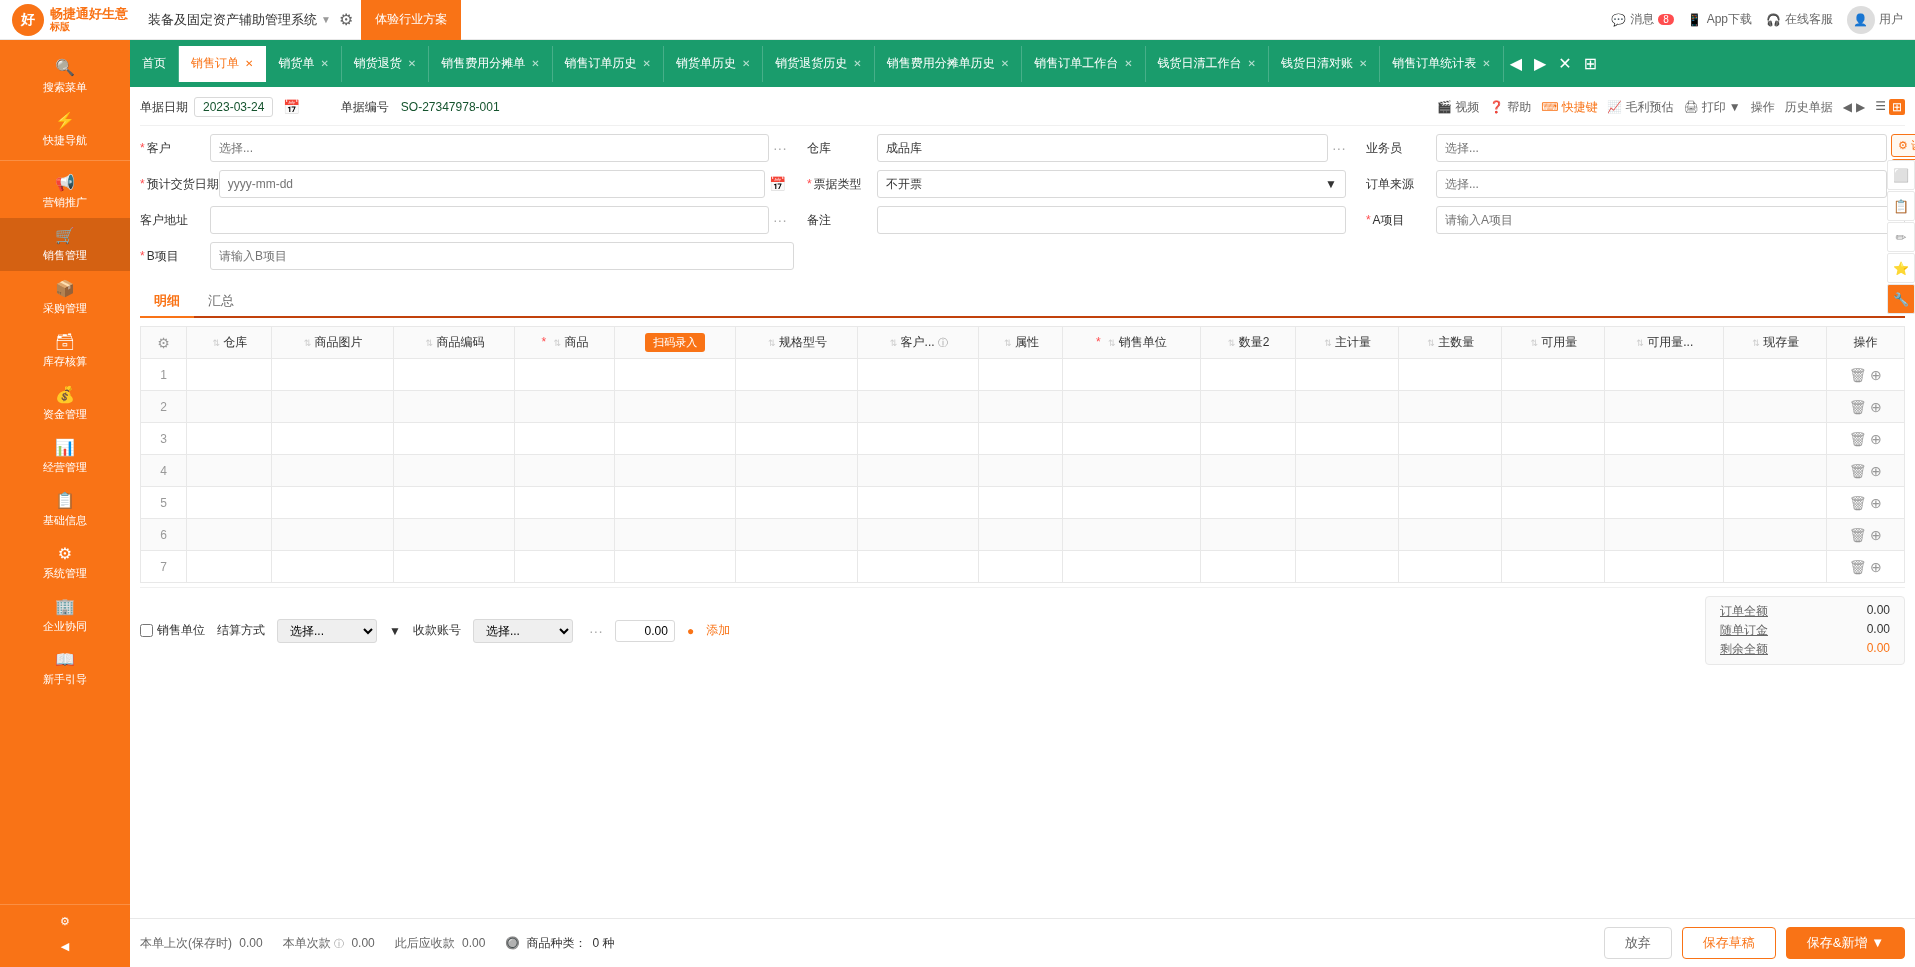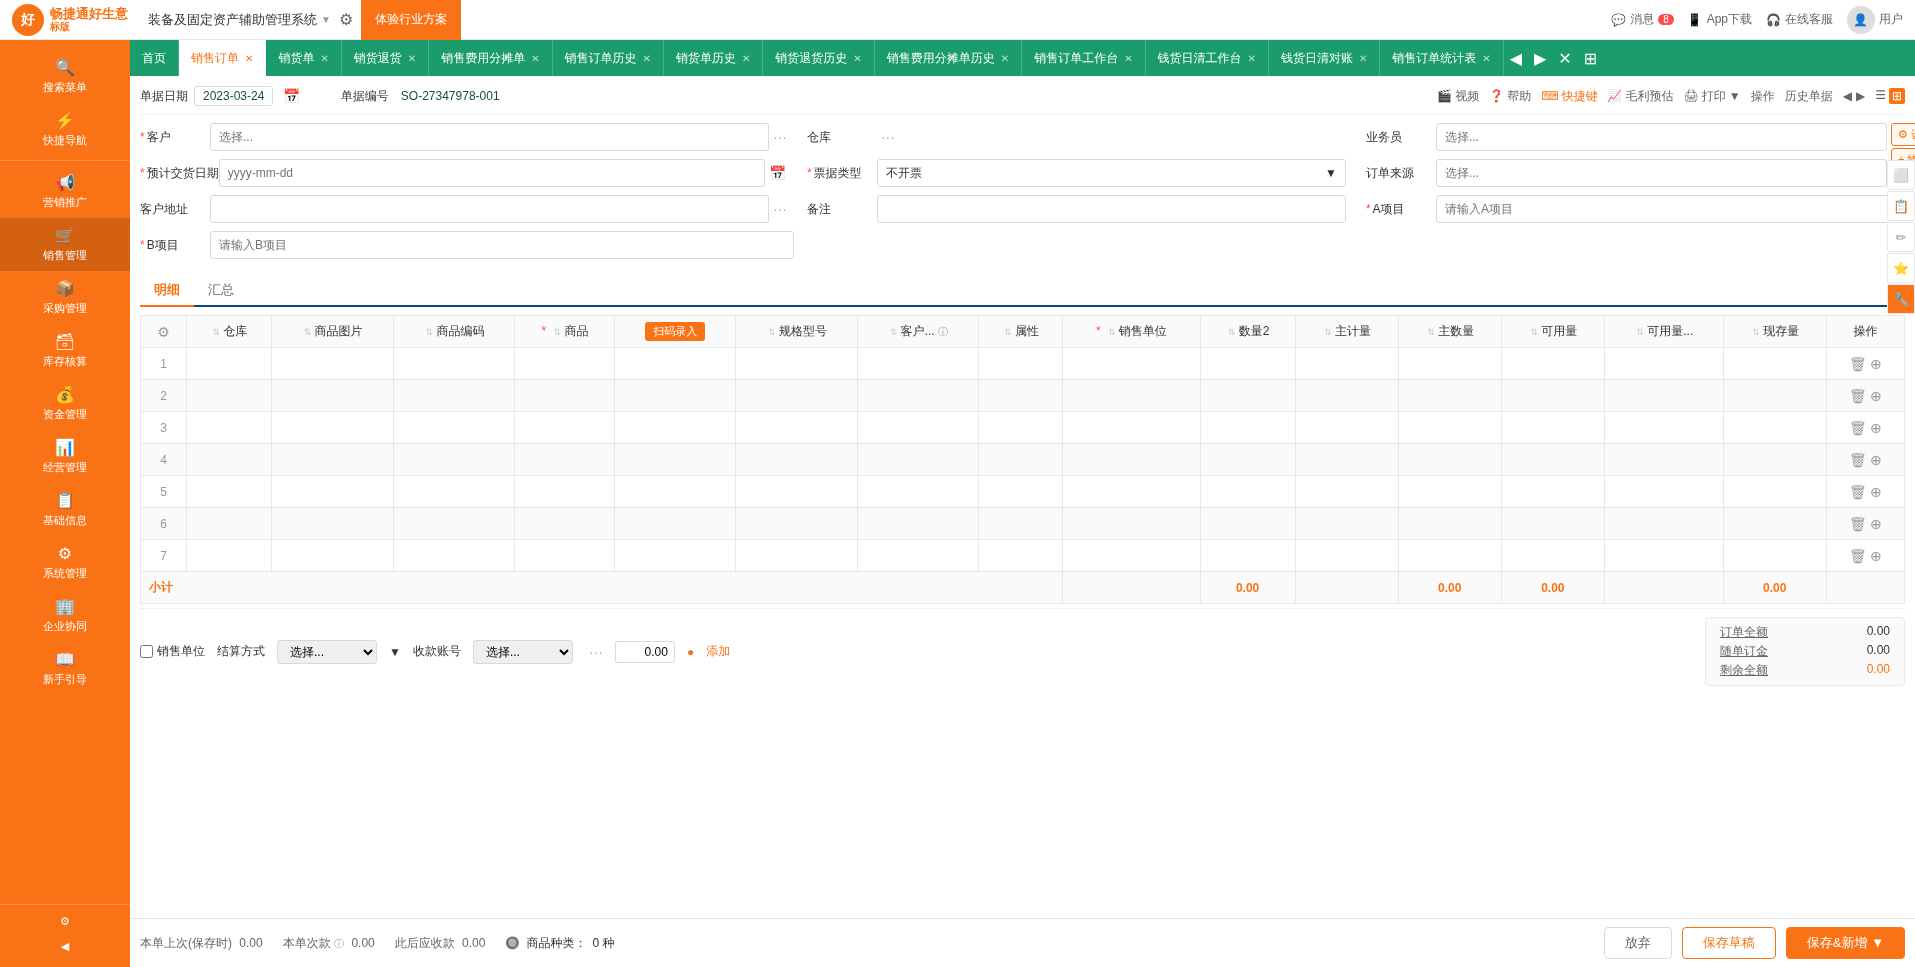--- a/index.html
+++ b/index.html
@@ -4,21 +4,21 @@
   <style>
     * { box-sizing: border-box; margin: 0; padding: 0; }
     body { font-family: 'Microsoft YaHei', Arial, sans-serif; font-size: 12px; background: #f0f2f5; color: #333; overflow: hidden; }
 
     
     .app-container { display: flex; flex-direction: column; height: 967px; width: 1915px; }
     .top-bar { height: 40px; background: #fff; display: flex; align-items: center; padding: 0 12px; border-bottom: 1px solid #e8e8e8; flex-shrink: 0; }
     .main-area { display: flex; flex: 1; overflow: hidden; }
     .sidebar { width: 130px; background: #f97316; flex-shrink: 0; display: flex; flex-direction: column; }
     .content-area { flex: 1; display: flex; flex-direction: column; overflow: hidden; }
-    .tab-bar { height: 36px; background: #1a9c6c; display: flex; align-items: center; flex-shrink: 0; overflow: hidden; }
+    .tab-bar { height: 47px; background: #1a9c6c; display: flex; align-items: center; flex-shrink: 0; overflow: hidden; }
     .page-content { flex: 1; background: #fff; overflow-y: auto; padding: 10px; }
 
     
     .top-bar-logo { display: flex; align-items: center; gap: 6px; margin-right: 20px; }
     .logo-icon { width: 32px; height: 32px; background: #f97316; border-radius: 50%; display: flex; align-items: center; justify-content: center; color: white; font-size: 14px; font-weight: bold; }
     .logo-text { font-size: 13px; color: #f97316; font-weight: bold; line-height: 1.2; }
     .top-bar-system { display: flex; align-items: center; gap: 4px; font-size: 13px; color: #333; cursor: pointer; }
     .top-bar-system .arrow { font-size: 10px; color: #999; }
     .top-bar-btn { background: #f97316; color: white; border: none; padding: 15px 14px; border-radius: 4px; font-size: 12px; cursor: pointer; margin-left: 8px; }
     .top-bar-gear { font-size: 16px; color: #666; cursor: pointer; margin-left: 8px; }
@@ -55,21 +55,21 @@
     .form-row { display: flex; align-items: center; gap: 0; margin-bottom: 8px; }
     .form-cell { flex: 1; display: flex; align-items: center; min-height: 28px; }
     .form-cell-label { color: #333; font-size: 12px; white-space: nowrap; min-width: 70px; }
     .form-cell-label.required::before { content: '*'; color: #ff4d4f; margin-right: 2px; }
     .form-input { flex: 1; border: 1px solid #d9d9d9; border-radius: 3px; padding: 3px 8px; font-size: 12px; color: #bbb; outline: none; height: 28px; }
     .form-select { flex: 1; border: 1px solid #d9d9d9; border-radius: 3px; padding: 3px 8px; font-size: 12px; color: #333; outline: none; height: 28px; background: white; cursor: pointer; display: flex; align-items: center; justify-content: space-between; }
     .ellipsis-btn { color: #aaa; cursor: pointer; font-size: 14px; margin-left: 4px; }
     .calendar-btn { color: #aaa; cursor: pointer; font-size: 14px; margin-left: 4px; }
 
     
-    .tab-switcher { display: flex; gap: 0; margin-bottom: 8px; border-bottom: 2px solid #0c4a6e; }
+    .tab-switcher { display: flex; gap: 0; margin-bottom: 8px; border-bottom: 2px solid #c2410c; }
     .tab-sw-item { padding: 6px 14px; cursor: pointer; font-size: 13px; color: #666; border-bottom: 2px solid transparent; margin-bottom: -2px; }
     .tab-sw-item.active { color: #f97316; border-bottom-color: #f97316; font-weight: bold; }
 
     .data-table { width: 100%; border-collapse: collapse; font-size: 12px; }
     .data-table th { background: #fafafa; border: 1px solid #e8e8e8; padding: 6px 8px; text-align: center; font-weight: normal; color: #333; white-space: nowrap; position: sticky; top: 0; }
     .data-table th.required::before { content: '*'; color: #ff4d4f; margin-right: 2px; }
     .data-table td { border: 1px solid #e8e8e8; padding: 4px 8px; text-align: center; color: #333; height: 32px; }
     .data-table tr:nth-child(even) td { background: #fafafa; }
     .th-sort { font-size: 9px; color: #ccc; margin-left: 2px; }
     .th-gear { font-size: 14px; color: #999; cursor: pointer; }
@@ -337,20 +337,23 @@
           <div style="flex: 1;">
 
             <div class="form-row">
               <div class="form-cell" style="flex: 1.2;">
                 <span class="form-cell-label required">客户</span>
                 <input type="text" class="form-input" style="color: rgb(187, 187, 187);" placeholder="选择...">
                 <span class="ellipsis-btn">···</span>
               </div>
               <div class="form-cell" style="flex: 1; margin-left: 20px;">
                 <span class="form-cell-label">仓库</span>
+                <div class="form-select">
+                  <span>成品库</span>
+                </div>
                 <span class="ellipsis-btn">···</span>
               </div>
               <div class="form-cell" style="flex: 1; margin-left: 20px; align-items: center;">
                 <span class="form-cell-label">业务员</span>
                 <input type="text" class="form-input" placeholder="选择..." style="">
                 <span class="ellipsis-btn">···</span>
               </div>
             </div>
 
             <div class="form-row" style="margin-top: 6px;">
@@ -622,33 +625,20 @@
                   <td></td>
                   <td></td>
                   <td></td>
                   <td></td>
                 <td>
                   <button class="delete-btn">🗑</button>
                   <button class="copy-btn">⊕</button>
                 </td>
               </tr>
 
-              <tr class="subtotal-row">
-                <td colspan="9" style="text-align: left; padding-left: 8px; color: #f97316; font-weight: bold;">
-                  <span>小计</span>
-                </td>
-                <td></td>
-                <td class="value">0.00</td>
-                <td></td>
-                <td class="value">0.00</td>
-                <td class="value">0.00</td>
-                <td></td>
-                <td class="value">0.00</td>
-                <td></td>
-              </tr>
             </tbody>
           </table>
         </div>
 
         <div class="payment-row" style="display: flex; align-items: center; gap: 12px; padding: 8px 0; border-top: 1px solid #f0f0f0; margin-top: 4px;">
           <label class="checkbox-label">
             <input type="checkbox" style="">
             <span>销售单位</span>
           </label>
           <span>结算方式</span>

